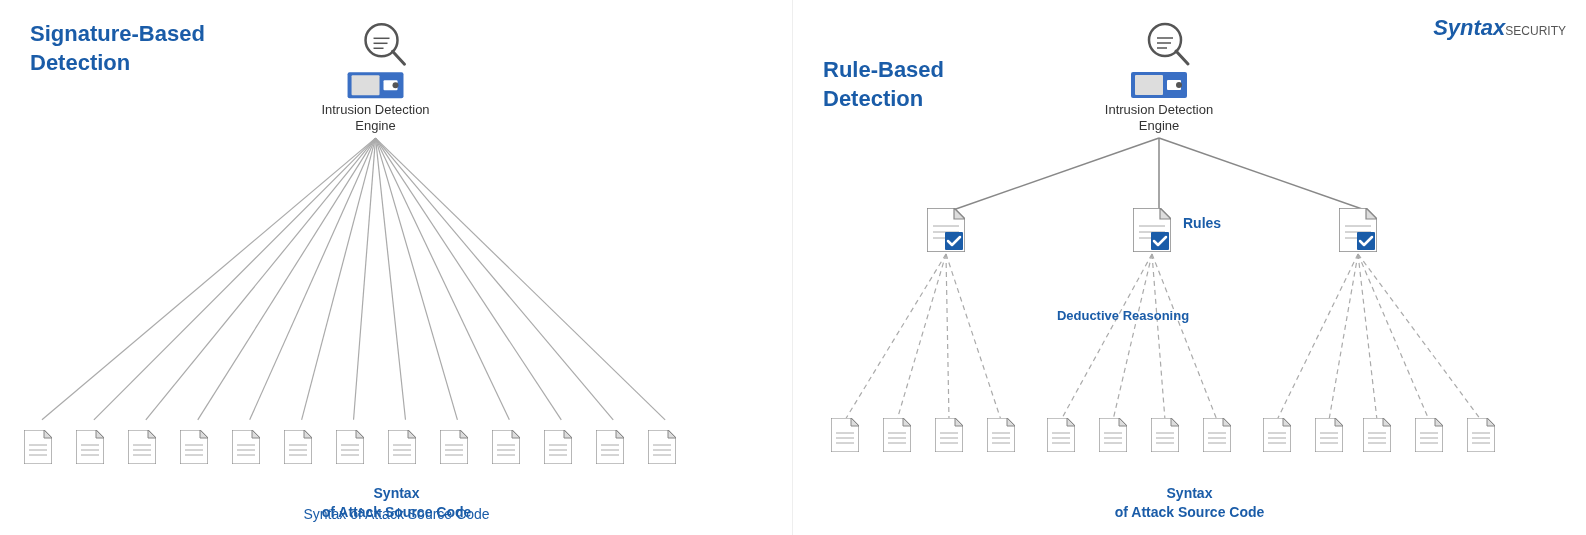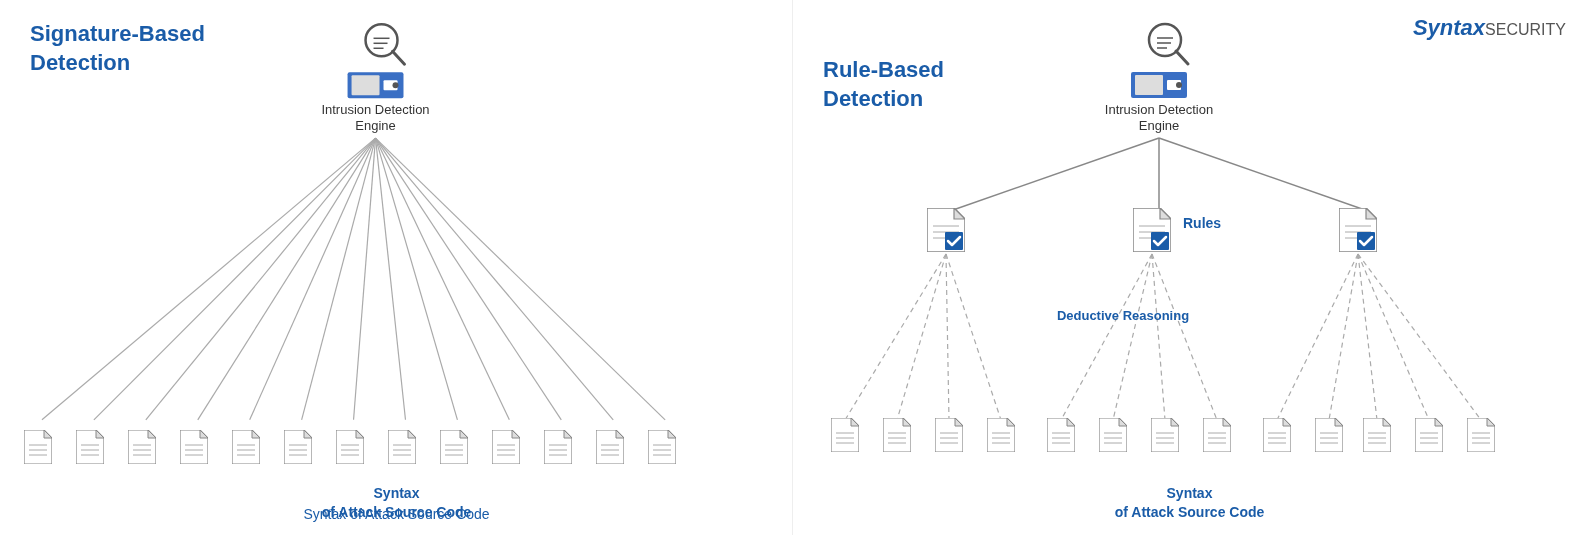--- a/index.html
+++ b/index.html
@@ -66,21 +66,21 @@
       right: 20px;
       font-size: 22px;
       font-weight: bold;
     }
     .penta-logo .penta {
       color: #1a5ca8;
       font-style: italic;
     }
     .penta-logo .security {
       color: #555;
-      font-size: 16px;
+      font-size: 12px;
       font-weight: normal;
     }
   </style>
 </head>
 <body>
 
 <div class="main-container">
 
   <div class="left-panel">
 

